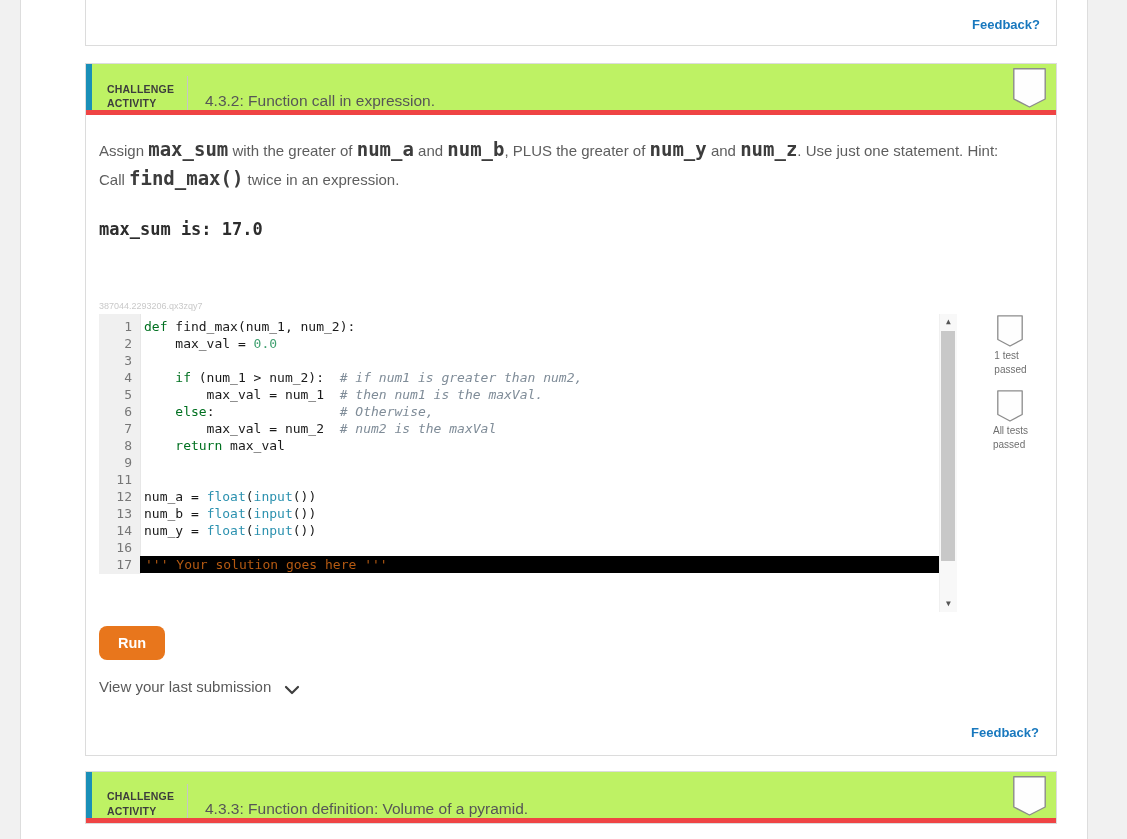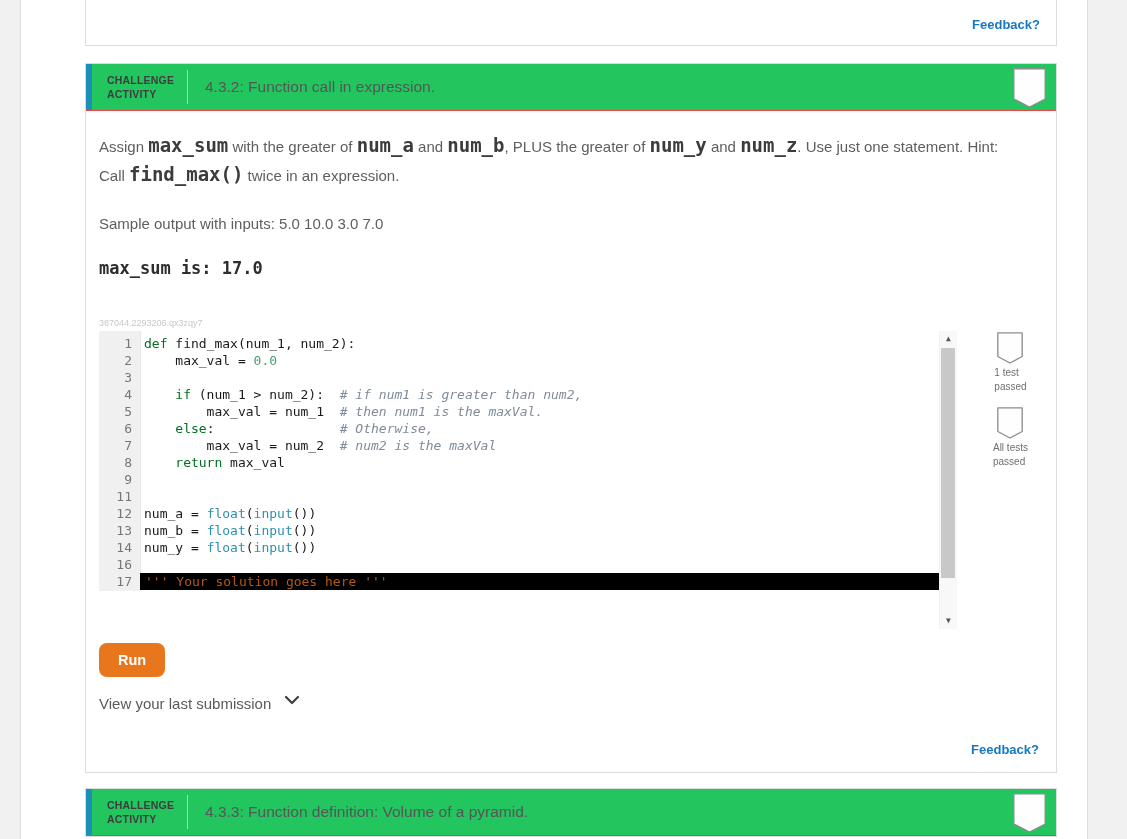--- a/index.html
+++ b/index.html
@@ -9,33 +9,33 @@
   .strip-left{position:absolute;left:0;top:0;bottom:0;width:20px;background:#f1f1f1;border-right:1px solid #ddd}
   .strip-right{position:absolute;left:1087px;top:0;bottom:0;width:40px;background:#f1f1f1;border-left:1px solid #ddd}
 
   .content{position:absolute;left:85px;top:0;width:972px}
 
   .card-partial{height:45px;border:1px solid #dcdcdc;border-top:none;background:#fff;position:relative}
   a.feedback{color:var(--link);font-weight:bold;font-size:13px;text-decoration:none;cursor:pointer}
   .card-partial a.feedback{position:absolute;right:16px;bottom:13px}
 
   .card{border:1px solid #dcdcdc;margin-top:17px;background:#fff}
-  .card-header{height:46px;background:#22c55e;display:flex;align-items:center;position:relative;border-bottom:1px solid #ef4444}
+  .card-header{height:46px;background:#bef264;display:flex;align-items:flex-end;position:relative;border-bottom:5px solid #ef4444}
   .accent{position:absolute;left:0;top:0;bottom:0;width:6px;background:var(--accent)}
   .kicker{margin-left:21px;font-size:10.5px;font-weight:bold;color:#3d3d3d;line-height:1.35;letter-spacing:.2px;width:74px}
   .hdr-divider{width:1px;height:34px;background:#c6c6c6;margin:0 17px 0 6px}
   .hdr-title{font-size:15.5px;color:#565656}
   .hdr-badge{position:absolute;right:10px;top:4px;line-height:0}
 
   .card-body{padding:20px 16px 14px 13px}
   .prompt{font-size:15px;color:#5e5e5e;line-height:1.52;max-width:905px;margin:0}
   .prompt code{font-family:"DejaVu Sans Mono",monospace;font-weight:bold;color:#3c3c3c;font-size:19px}
   .sample{font-size:15px;color:#5e5e5e;margin-top:26px}
   .sample-out{font-family:"DejaVu Sans Mono",monospace;font-weight:bold;color:#2d2d2d;font-size:17px;margin-top:26px}
-  .res-id{margin-top:40px;font-size:9px;color:#c9c9c9}
+  .res-id{margin-top:62px;font-size:9px;color:#c9c9c9}
 
   .editor-row{display:flex;margin-top:3px}
   .editor{width:901px;height:298px;background:#fff;display:flex;font-family:"DejaVu Sans Mono",monospace;font-size:13px;line-height:17px}
   .editor-content{flex:1;position:relative;padding-top:4px;overflow:hidden}
   .gutter-bg{position:absolute;left:0;top:0;width:41px;height:260px;background:#f0f0f0;border-right:1px solid #e7e7e7}
   .cm-row{display:flex;height:17px;position:relative}
   .ln{width:33px;flex:none;text-align:right;padding-right:8px;color:#777}
   .lc{flex:1;white-space:pre;padding-left:4px;color:#1a1a1a}
   .lc.active{background:#000000}
   .tok-kw{color:var(--kw);font-weight:normal}
@@ -47,21 +47,21 @@
   .vscroll{width:17px;flex:none;background:#f8f8f8;position:relative;border-left:1px solid #f0f0f0}
   .varrow{height:16px;display:flex;align-items:center;justify-content:center;font-size:8px;color:#555;cursor:pointer}
   .varrow.down{position:absolute;bottom:0;left:0;right:0}
   .vthumb{position:absolute;left:1px;width:14px;top:17px;height:230px;background:#c8c8c8;cursor:pointer}
 
   .badges-col{margin-left:24px;width:62px;display:flex;flex-direction:column;align-items:center;padding-top:1px}
   .badge-block{display:flex;flex-direction:column;align-items:center;margin-bottom:13px}
   .badge-caption{font-size:10px;color:#6f6f6f;line-height:1.4;text-align:left;margin-top:2px}
 
   .run-btn{margin-top:14px;background:var(--run);color:#fff;font-weight:bold;font-size:14.5px;border:none;border-radius:8px;padding:9px 19px;cursor:pointer;font-family:"Liberation Sans",sans-serif}
-  .view-row{margin-top:18px;display:flex;align-items:flex-start;color:#5a5a5a;font-size:15px;cursor:pointer;width:fit-content}
+  .view-row{margin-top:18px;display:flex;align-items:flex-end;color:#5a5a5a;font-size:15px;cursor:pointer;width:fit-content}
   .view-row svg{margin-left:13px}
   .feedback-row{text-align:right;margin-top:28px;padding-right:1px}
 </style>
 </head>
 <body>
 
 <div class="strip-left"></div>
 <div class="strip-right"></div>
 
 <div class="content">
@@ -82,21 +82,20 @@
       <div class="hdr-badge">
         <svg width="33" height="40" viewBox="0 0 33 40">
           <polygon points="0.8,0.8 32.2,0.8 32.2,31 16.5,39 0.8,31" fill="#fefefe" stroke="#8c8c8c" stroke-width="1.4" stroke-linejoin="round"></polygon>
         </svg>
       </div>
     </div>
 
     <div class="card-body">
       <p class="prompt" id="prompt"><span>Assign </span><code>max_sum</code><span> with the greater of </span><code>num_a</code><span> and </span><code>num_b</code><span>, PLUS the greater of </span><code>num_y</code><span> and </span><code>num_z</code><span>. Use just one statement. Hint: Call </span><code>find_max()</code><span> twice in an expression.</span></p>
 
-      <div class="sample">Sample output with inputs: 5.0 10.0 3.0 7.0</div>
       <div class="sample-out">max_sum is: 17.0</div>
 
       <div class="res-id">387044.2293206.qx3zqy7</div>
 
       <div class="editor-row">
         <div class="editor">
           <div class="editor-content">
             <div class="gutter-bg"></div>
             <div id="code-lines">
                 <div class="cm-row">

